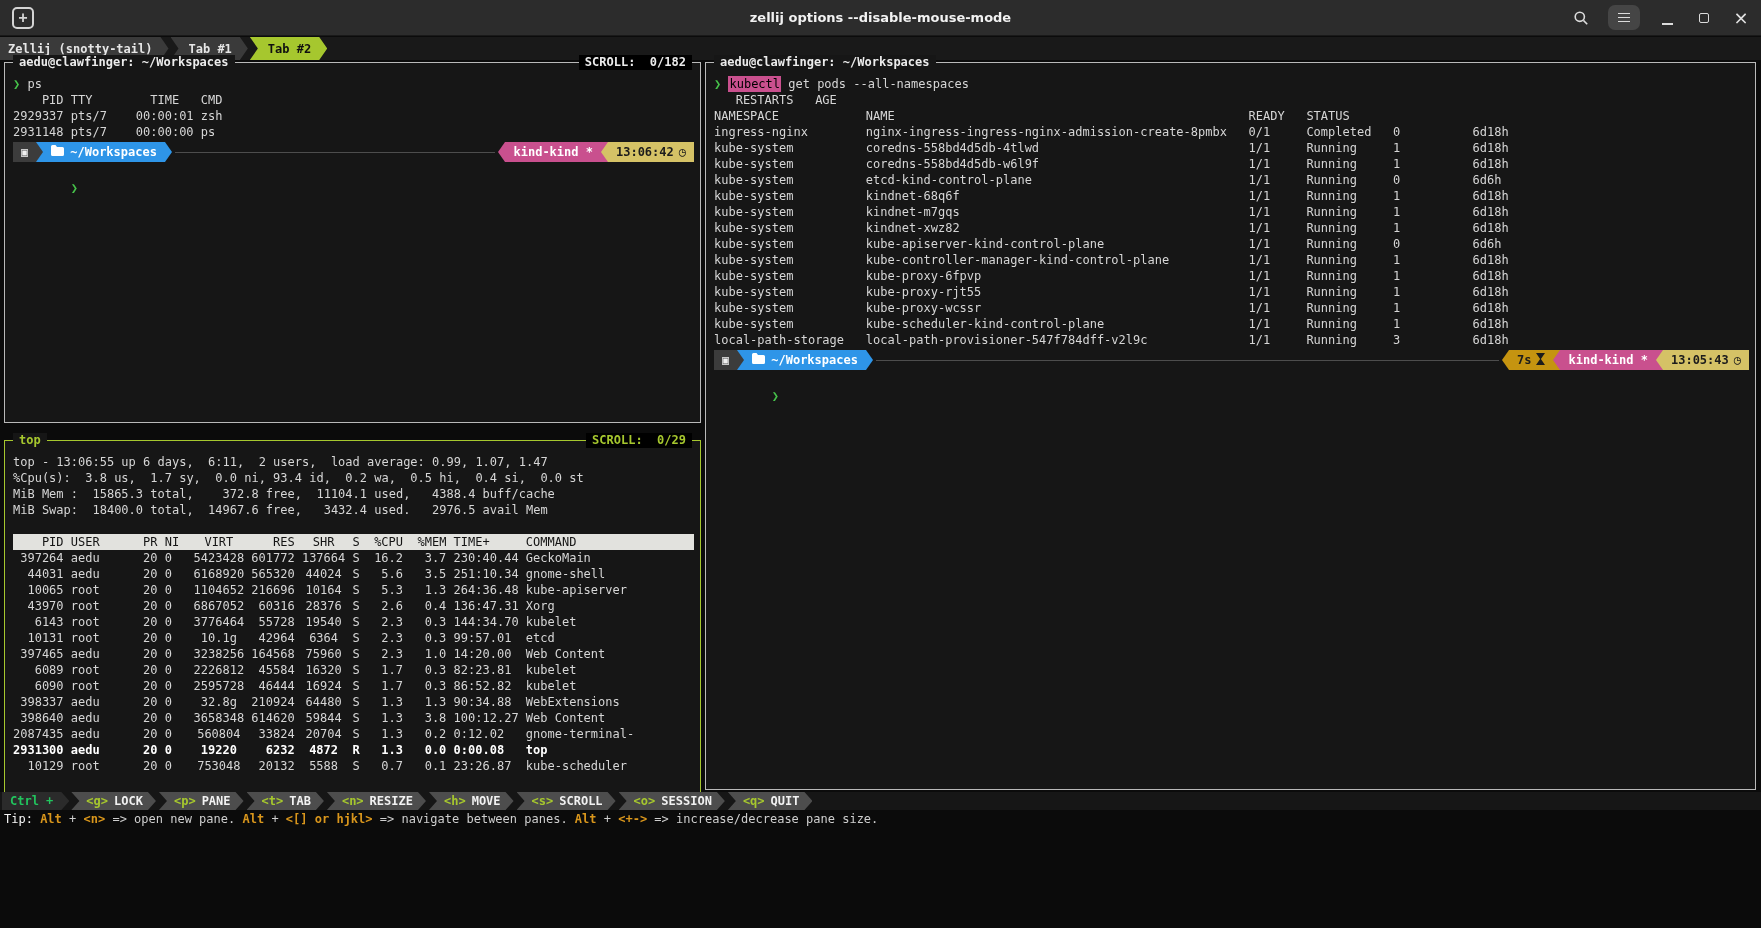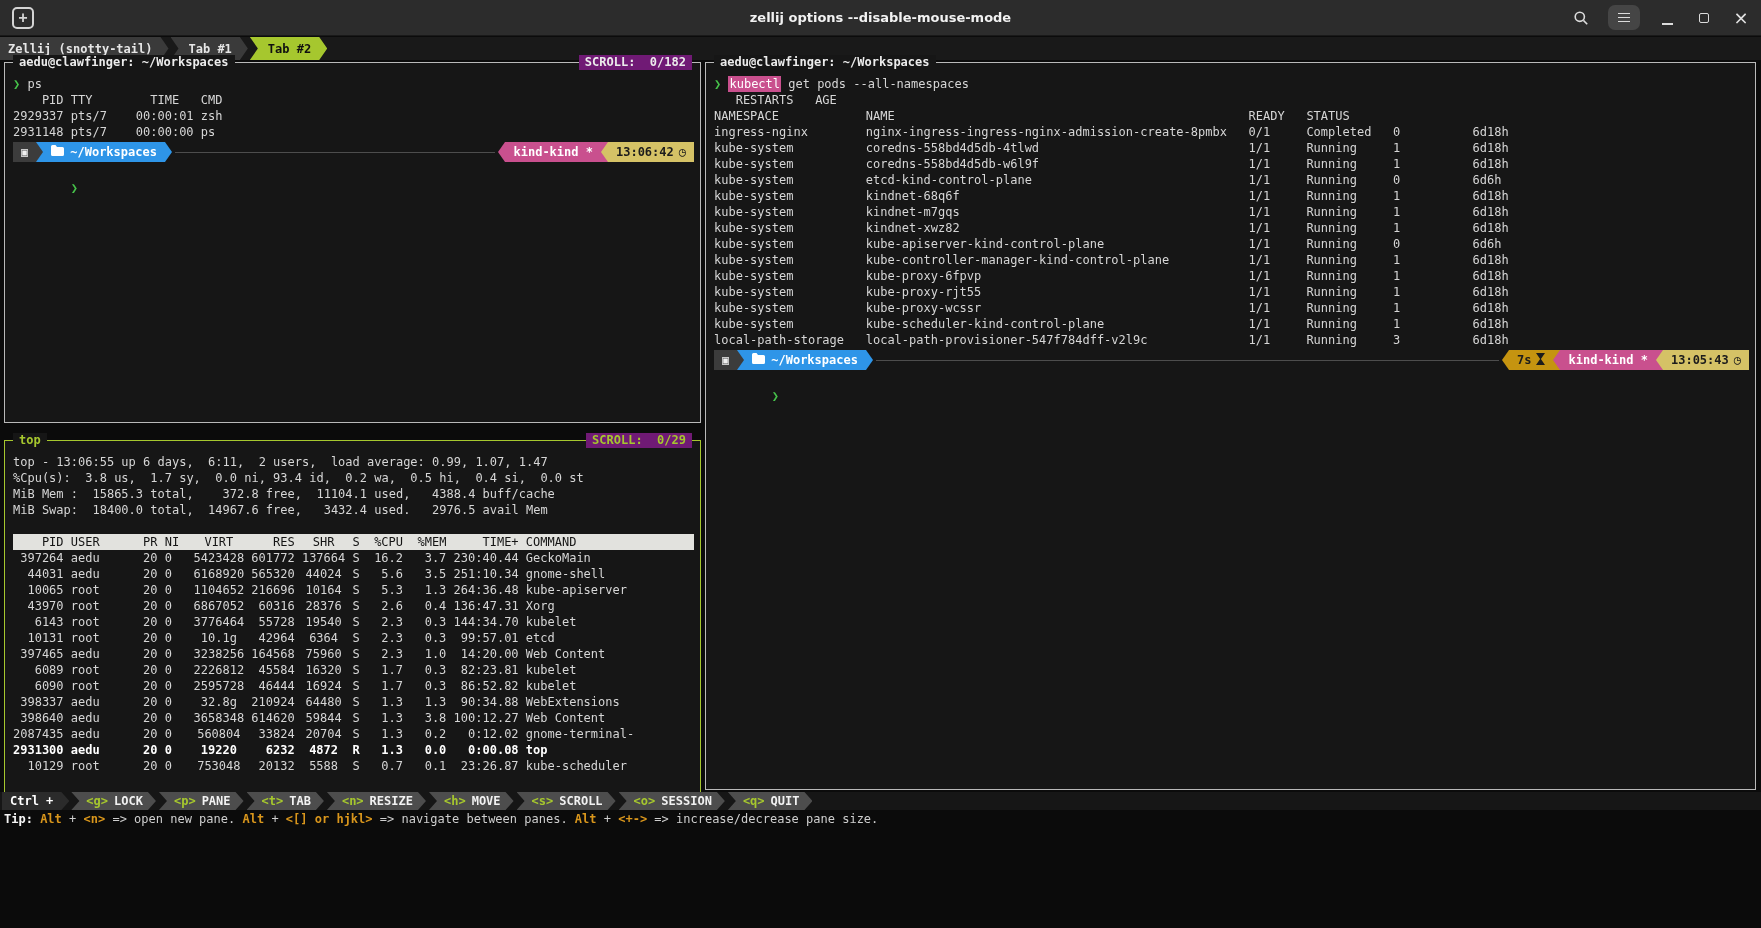--- a/index.html
+++ b/index.html
@@ -26,41 +26,41 @@
   .chev.tab{cursor:pointer}
   .chev.active{background:#a6c built}
   .chev.active{background:#a6c72e;color:#101010}
 
   
   .workspace{position:absolute;top:60px;left:0;right:0;height:732px;background:#0b0b0b}
   .pane{position:absolute;border:1px solid #b9b9b9;background:#161616}
   .pane.focused{border-color:#a6c72e}
   .pane-title{position:absolute;top:-8px;left:8px;background:#161616;padding:0 6px;font-weight:bold;font-size:12px;color:#ececec;white-space:pre;line-height:15px}
   .pane.focused .pane-title{color:#a6c72e}
-  .pane-scroll{position:absolute;top:-8px;right:8px;background:#701a75;padding:0 6px;font-weight:bold;font-size:12px;color:#ececec;white-space:pre;line-height:15px}
+  .pane-scroll{position:absolute;top:-8px;right:8px;background:#000000;padding:0 6px;font-weight:bold;font-size:12px;color:#ececec;white-space:pre;line-height:15px}
   .pane.focused .pane-scroll{color:#a6c72e}
   .pane-body{padding:13px 6px 0 8px}
   .pane-ps{left:4px;top:2px;width:697px;height:361px}
   .pane-top{left:4px;top:380px;width:697px;height:364px}
   .pane-kb{left:705px;top:2px;width:1051px;height:728px}
 
   .tl{white-space:pre;font-size:12px;line-height:16px;min-height:16px;color:#d6d6d6}
   .cmdline{display:flex;gap:1ch;align-items:baseline}
   .pchar{color:#46c24a;font-weight:bold}
-  .hl{background:#c9508e;color:#ffffff;padding:0 1px}
+  .hl{background:#c9508e;color:#000000;padding:0 1px}
 
   
   .psrow{display:flex;gap:1ch}
   .p-pid{width:7ch;text-align:right}.p-tty{width:8ch}.p-time{width:8ch;text-align:center}.p-cmd{flex:1}
 
   
   .toprow{display:flex;gap:1ch}
   .t-pid{width:7ch;text-align:right}.t-user{width:8ch}.t-pr{width:3ch;text-align:right}.t-ni{width:3ch;text-align:left}
   .t-virt{width:7ch;text-align:center}.t-res{width:6ch;text-align:right}.t-shr{width:6ch;text-align:center}.t-s{width:1ch}
-  .t-cpu{width:5ch;text-align:right}.t-mem{width:5ch;text-align:right}.t-time{width:9ch;text-align:right}.t-cmd{flex:1}
+  .t-cpu{width:5ch;text-align:right}.t-mem{width:5ch;text-align:right}.t-time{width:9ch;}.t-cmd{flex:1}
   .thead{background:#e2e2de;color:#141414;margin-top:16px}
   .boldrow{font-weight:bold;color:#fff}
 
   
   .krow{display:flex}
   .k-ns{width:21ch}.k-name{width:53ch}.k-ready{width:8ch}.k-status{width:12ch}.k-restarts{width:11ch}
   .k-indent{width:3ch}.k-restarts-h{width:11ch}
 
   
   .pline{display:flex;align-items:center;height:20px;margin:2px 0;width:100%}
@@ -75,28 +75,28 @@
   .tri.dir-end{border-top:10px solid transparent;border-bottom:10px solid transparent;border-left:7px solid #2e95e8}
   .tri.to-gold{border-top:10px solid transparent;border-bottom:10px solid transparent;border-right:7px solid #c59410}
   .tri.gold-pink{border-top:10px solid #c59410;border-bottom:10px solid #c59410;border-right:7px solid #c9508e}
   .tri.to-pink{border-top:10px solid transparent;border-bottom:10px solid transparent;border-right:7px solid #c9508e}
   .tri.pink-yellow{border-top:10px solid #c9508e;border-bottom:10px solid #c9508e;border-right:7px solid #d5c266}
   .joiner{flex:1;height:0;border-top:1px solid #4d4d4d;margin:0 3px}
   .clock{font-weight:normal}
 
   
   .statusbar{position:absolute;top:792px;left:0;right:0;height:18px;background:#161616;display:flex;align-items:stretch;font-size:12px;font-weight:bold;padding-left:2px}
-  .sbprefix{background:#2b2b2b;color:#ffffff}
+  .sbprefix{background:#2b2b2b;color:#22c55e}
   .sbhints{display:flex;align-items:stretch}
   .chev.pill{background:#4d4d4d;color:#f2f2f2;gap:6px;padding:0 13px 0 15px;margin-right:3px}
   .sb-key{color:#a6c72e}
   .statusbar .chev{font-size:12px}
   .tipbar{position:absolute;top:810px;left:0;right:0;height:17px;background:#0b0b0b;display:flex;align-items:center;padding-left:4px;font-size:12px;white-space:pre}
   .tipbar span{white-space:pre}
-  .tipbar .bold{font-weight:bold;color:#f5f5f5}
+  .tipbar .bold{font-weight:normal;color:#f5f5f5}
   .tipbar .key{font-weight:bold;color:#d9961c}
   .tipbar .plain{color:#cfcfcf}
 </style>
 </head>
 <body>
 
 <div class="titlebar">
   <div class="newtab-btn">
       <span>+</span>
     </div>

